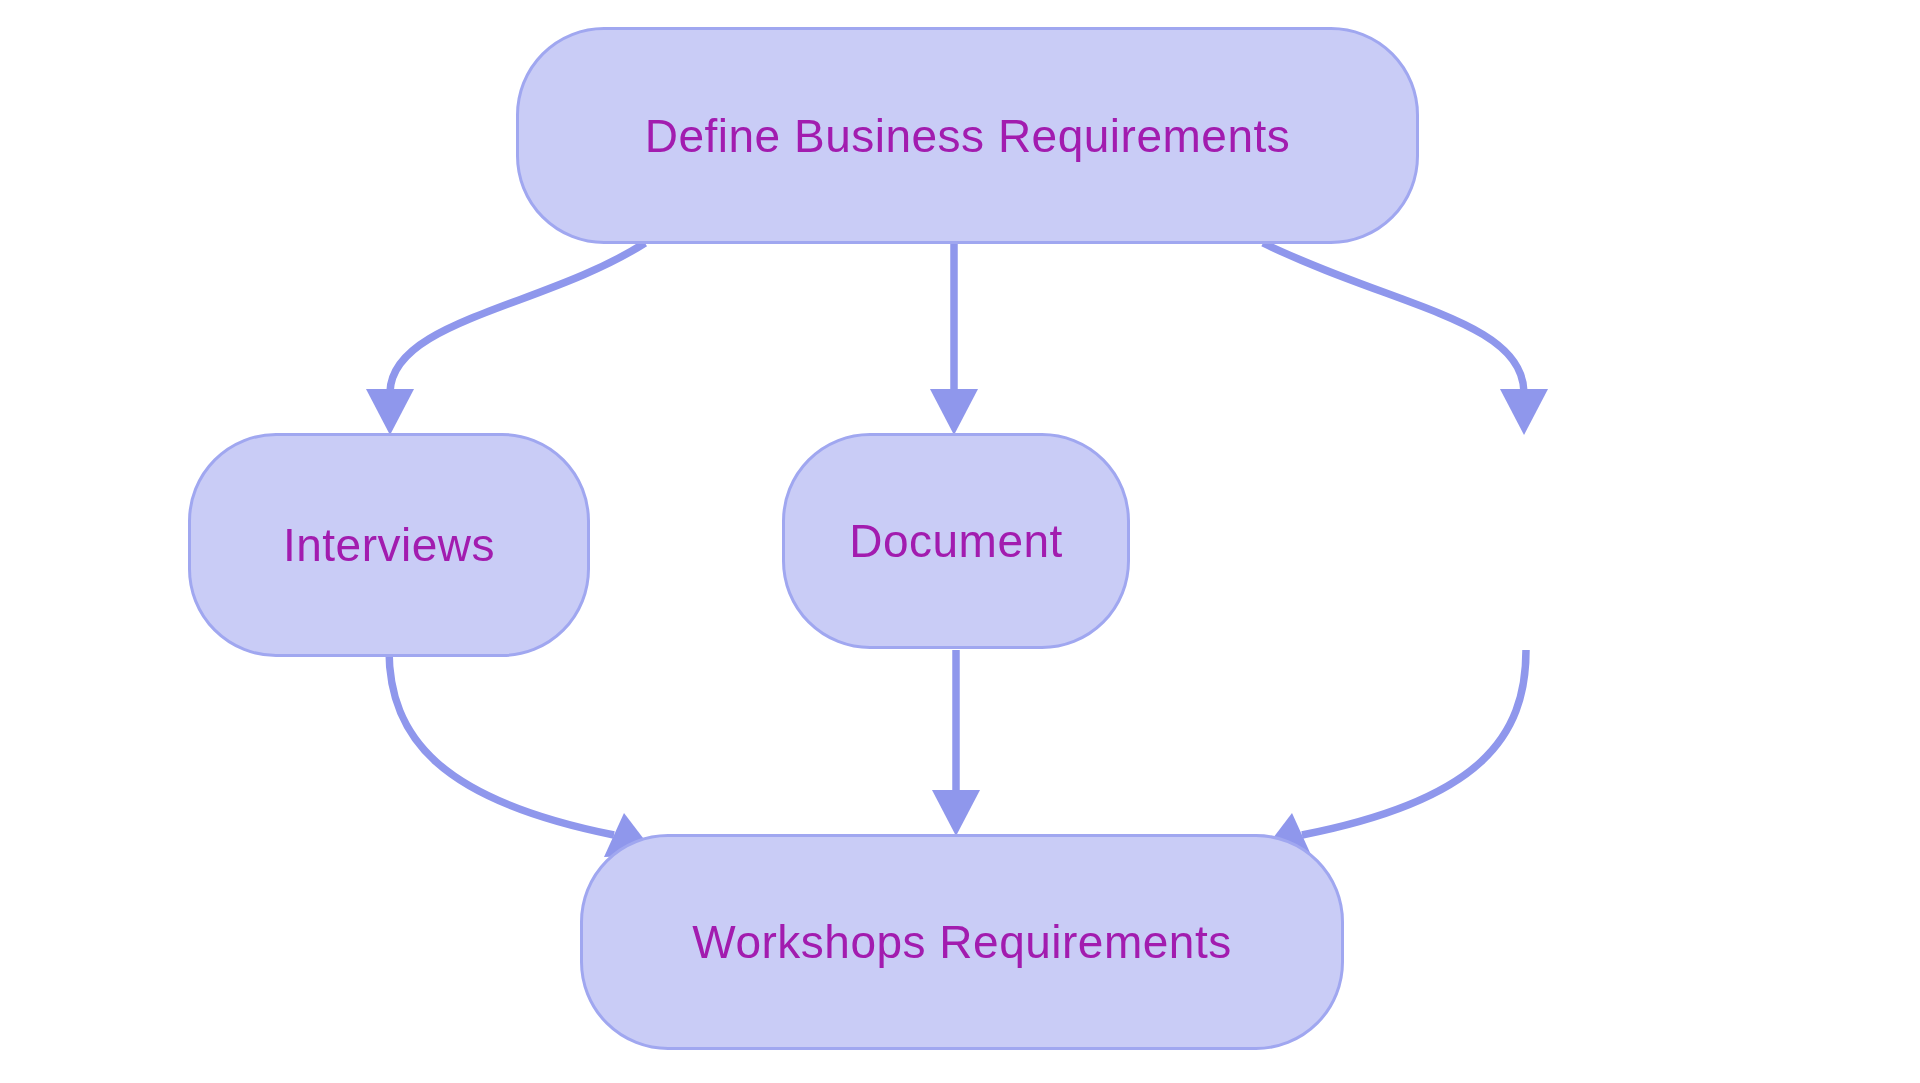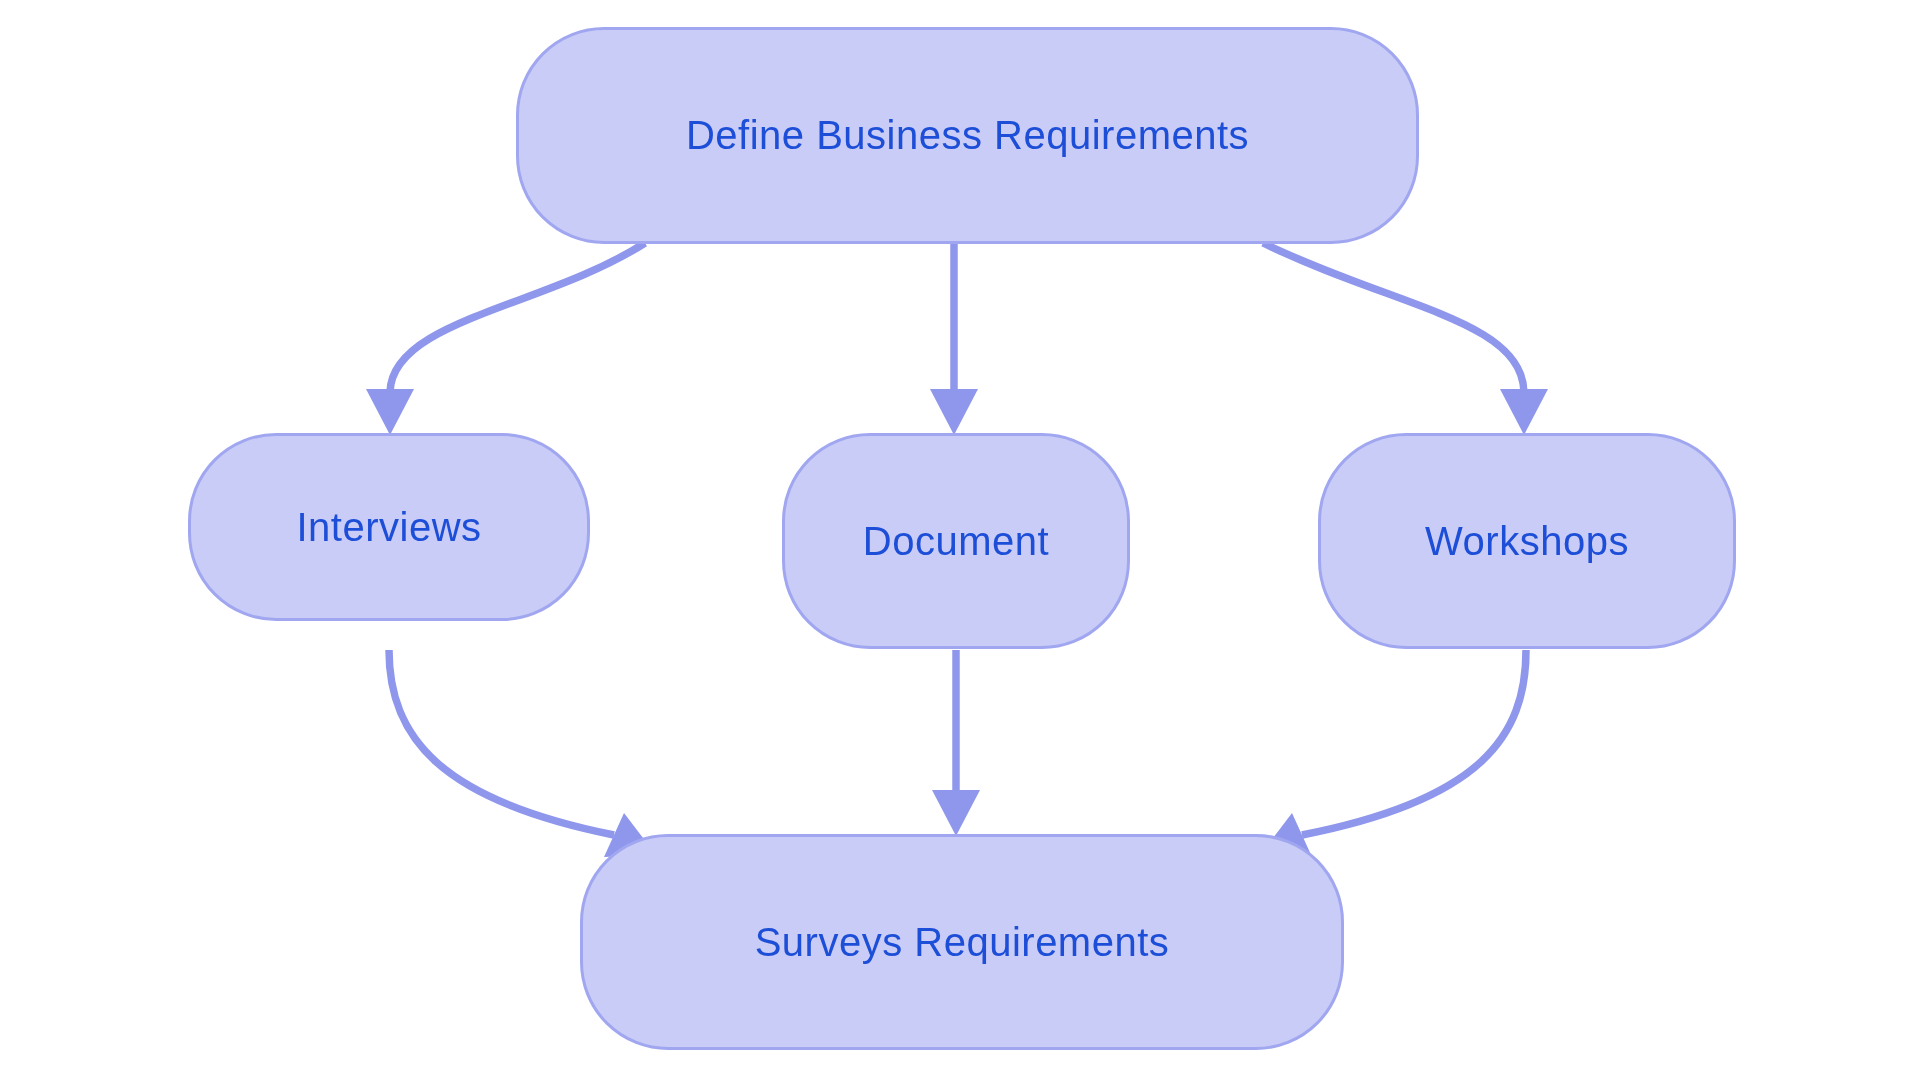--- a/index.html
+++ b/index.html
@@ -35,29 +35,29 @@
     position: absolute;
     box-sizing: border-box;
     background: #c9ccf6;
     border: 3px solid #a0a7f0;
     border-radius: 88px;
     display: flex;
     align-items: center;
     justify-content: center;
   }
   .node-label {
-    color: #1d4ed8;
-    font-size: 40px;
+    color: #a21caf;
+    font-size: 46px;
     font-weight: 400;
     letter-spacing: 0.5px;
     white-space: nowrap;
     text-align: center;
   }
   .node-define    { left: 516px;  top: 27px;  width: 903px; height: 217px; }
-  .node-interviews{ left: 188px;  top: 433px; width: 402px; height: 188px; }
+  .node-interviews{ left: 188px;  top: 433px; width: 402px; height: 224px; }
   .node-surveys   { left: 782px;  top: 433px; width: 348px; height: 216px; }
   .node-workshops { left: 1318px; top: 433px; width: 418px; height: 216px; }
   .node-document  { left: 580px;  top: 834px; width: 764px; height: 216px; }
 </style>
 </head>
 <body>
 
 <div class="canvas">
 
   <svg class="edges-layer" viewBox="0 0 1920 1083" xmlns="http://www.w3.org/2000/svg">
@@ -86,21 +86,18 @@
   </div>
 
   <div class="node node-interviews">
     <span class="node-label">Interviews</span>
   </div>
 
   <div class="node node-surveys">
     <span class="node-label">Document</span>
   </div>
 
-  <div class="node node-workshops">
-    <span class="node-label">Workshops</span>
-  </div>
 
   <div class="node node-document">
-    <span class="node-label">Surveys Requirements</span>
+    <span class="node-label">Workshops Requirements</span>
   </div>
 
 </div>
 
 </body></html>

